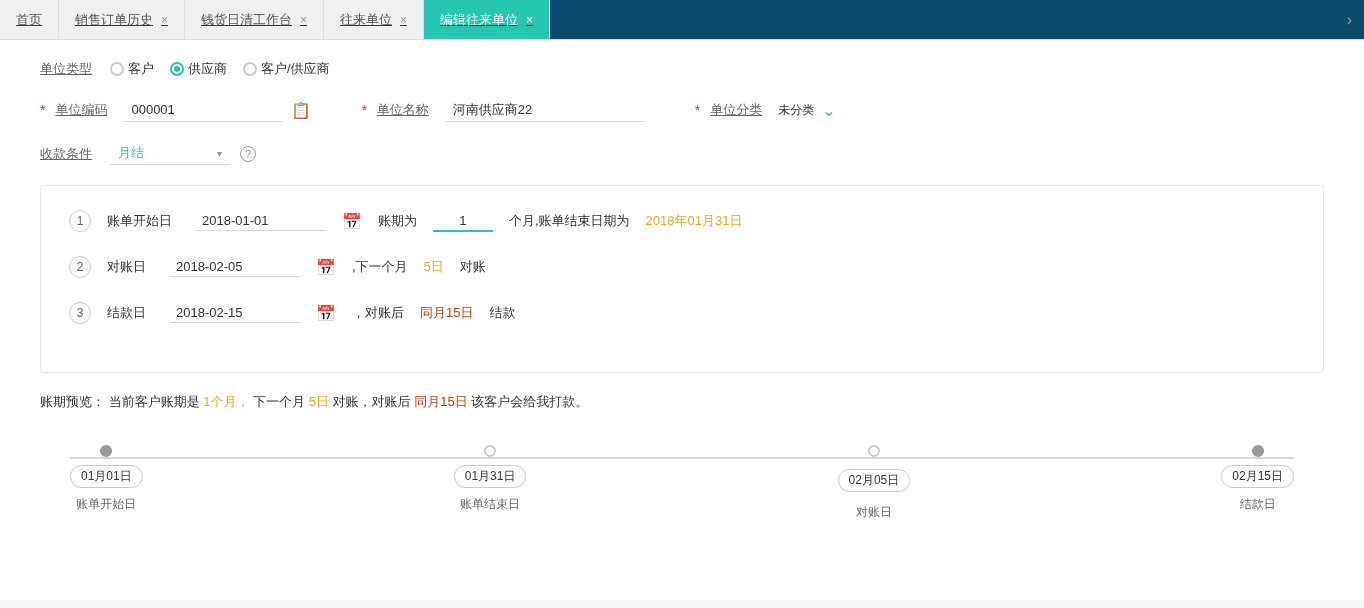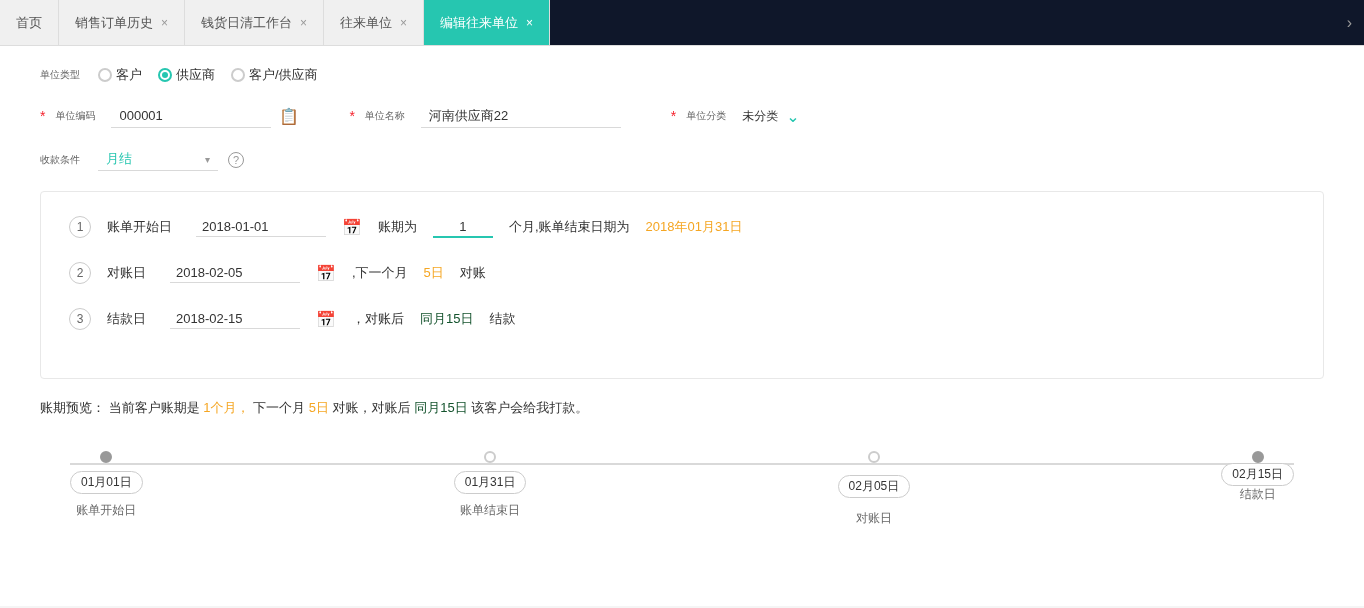--- a/index.html
+++ b/index.html
@@ -2,23 +2,24 @@
 <html><head>
   <meta charset="utf-8">
   <style>
     * { box-sizing: border-box; margin: 0; padding: 0; }
     body { font-family: 'Microsoft YaHei', Arial, sans-serif; font-size: 14px; color: #333; background: #f5f5f5; }
 
     
     .tab-bar {
       display: flex;
       align-items: stretch;
-      background: #0f172a;
+      background: #0c4a6e;
       border-bottom: 1px solid #ddd;
-      height: 46px;
+      height: 40px;
+      text-decoration: underline;
     }
     .tab {
       display: flex;
       align-items: center;
       padding: 0 16px;
       cursor: pointer;
       font-size: 13px;
       color: #555;
       border-right: 1px solid #ddd;
       white-space: nowrap;
@@ -56,24 +57,25 @@
     
     .form-row {
       display: flex;
       align-items: center;
       margin-bottom: 20px;
       flex-wrap: wrap;
       gap: 10px;
     }
 
     .form-label {
-      font-size: 10px;
+      font-size: 13px;
       color: #666;
       margin-right: 8px;
       white-space: nowrap;
+      text-decoration: underline;
     }
 
     .required-star {
       color: #f5222d;
       margin-right: 2px;
     }
 
     
     .radio-group {
       display: flex;
@@ -219,21 +221,21 @@
       color: #333;
       width: 130px;
       outline: none;
     }
 
     .step-suffix {
       font-size: 13px;
       color: #333;
     }
     .highlight-orange { color: #f5a623; }
-    .highlight-teal { color: #14532d; }
+    .highlight-teal { color: #c2410c; }
 
     
     .month-input {
       border: none;
       border-bottom: 2px solid #26c6b0;
       padding: 2px 6px;
       font-size: 13px;
       color: #333;
       width: 60px;
       outline: none;
@@ -399,21 +401,21 @@
         <div class="tl-badge">01月31日</div>
         <div class="tl-text">账单结束日</div>
       </div>
 
       <div style="display: flex; flex-direction: column; align-items: center; gap: 12px;">
         <div style="width: 12px; height: 12px; border-radius: 50%; background: #fff; border: 2px solid #ccc; margin-top: 10px;"></div>
         <div class="tl-badge">02月05日</div>
         <div class="tl-text">对账日</div>
       </div>
 
-      <div style="display: flex; flex-direction: column; align-items: center; ">
+      <div style="display: flex; flex-direction: column; align-items: center; gap: 8px;">
         <div style="width: 12px; height: 12px; border-radius: 50%; background: #999; border: 2px solid #999; margin-top: 10px;"></div>
         <div class="tl-badge">02月15日</div>
         <div class="tl-text">结款日</div>
       </div>
     </div>
   </div>
 
 </div>
 
 </body></html>

